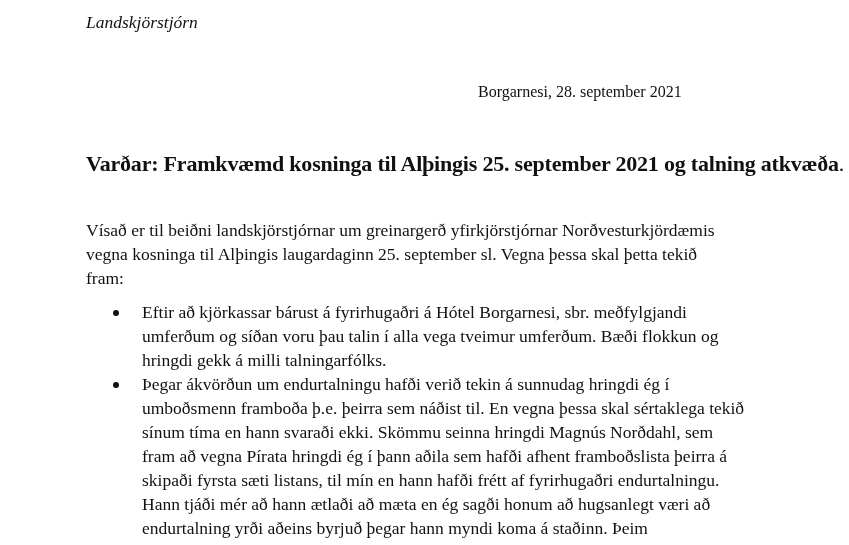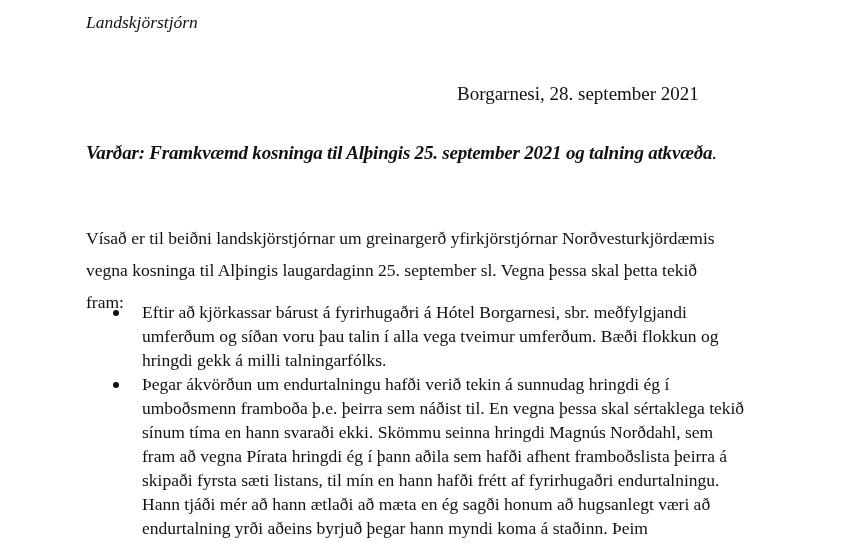--- a/index.html
+++ b/index.html
@@ -8,33 +8,33 @@
       font-family: "Liberation Serif", "DejaVu Serif", serif;
       color: #111111;
       font-size: 17.5px;
     }
     .page { position: absolute; left: 0; top: 0; width: 849px; height: 545px; }
     .addressee {
       position: absolute; left: 86px; top: 12px;
       font-style: italic; font-size: 17.5px;
     }
     .place-date {
-      position: absolute; left: 457px; top: 83px;
-      font-size: 19px;
+      position: absolute; left: 478px; top: 83px;
+      font-size: 16px;
     }
     .subject {
-      position: absolute; left: 86px; top: 142px;
-      font-weight: bold; font-size: 19px; letter-spacing: -0.2px; font-style: italic;
+      position: absolute; left: 86px; top: 151px;
+      font-weight: bold; font-size: 22px; letter-spacing: -0.2px;
     }
     .subject .period { font-weight: normal; }
     .intro {
       position: absolute; left: 86px; top: 218px; width: 640px;
       line-height: 24px; font-size: 17.5px;
     }
-    .intro .line { display: block; white-space: nowrap; margin-top: 8px; }
+    .intro .line { display: block; white-space: nowrap; }
     .bullets {
       position: absolute; left: 86px; top: 300px; width: 720px;
       margin: 0; padding: 0; list-style: none;
     }
     .bullet-item { position: relative; padding-left: 56px; line-height: 24px; }
     .bullet-dot {
       position: absolute; left: 27px; top: 10px;
       width: 6px; height: 6px; border-radius: 50%; background: #111111;
     }
     .bullet-item .line { display: block; white-space: nowrap; }

